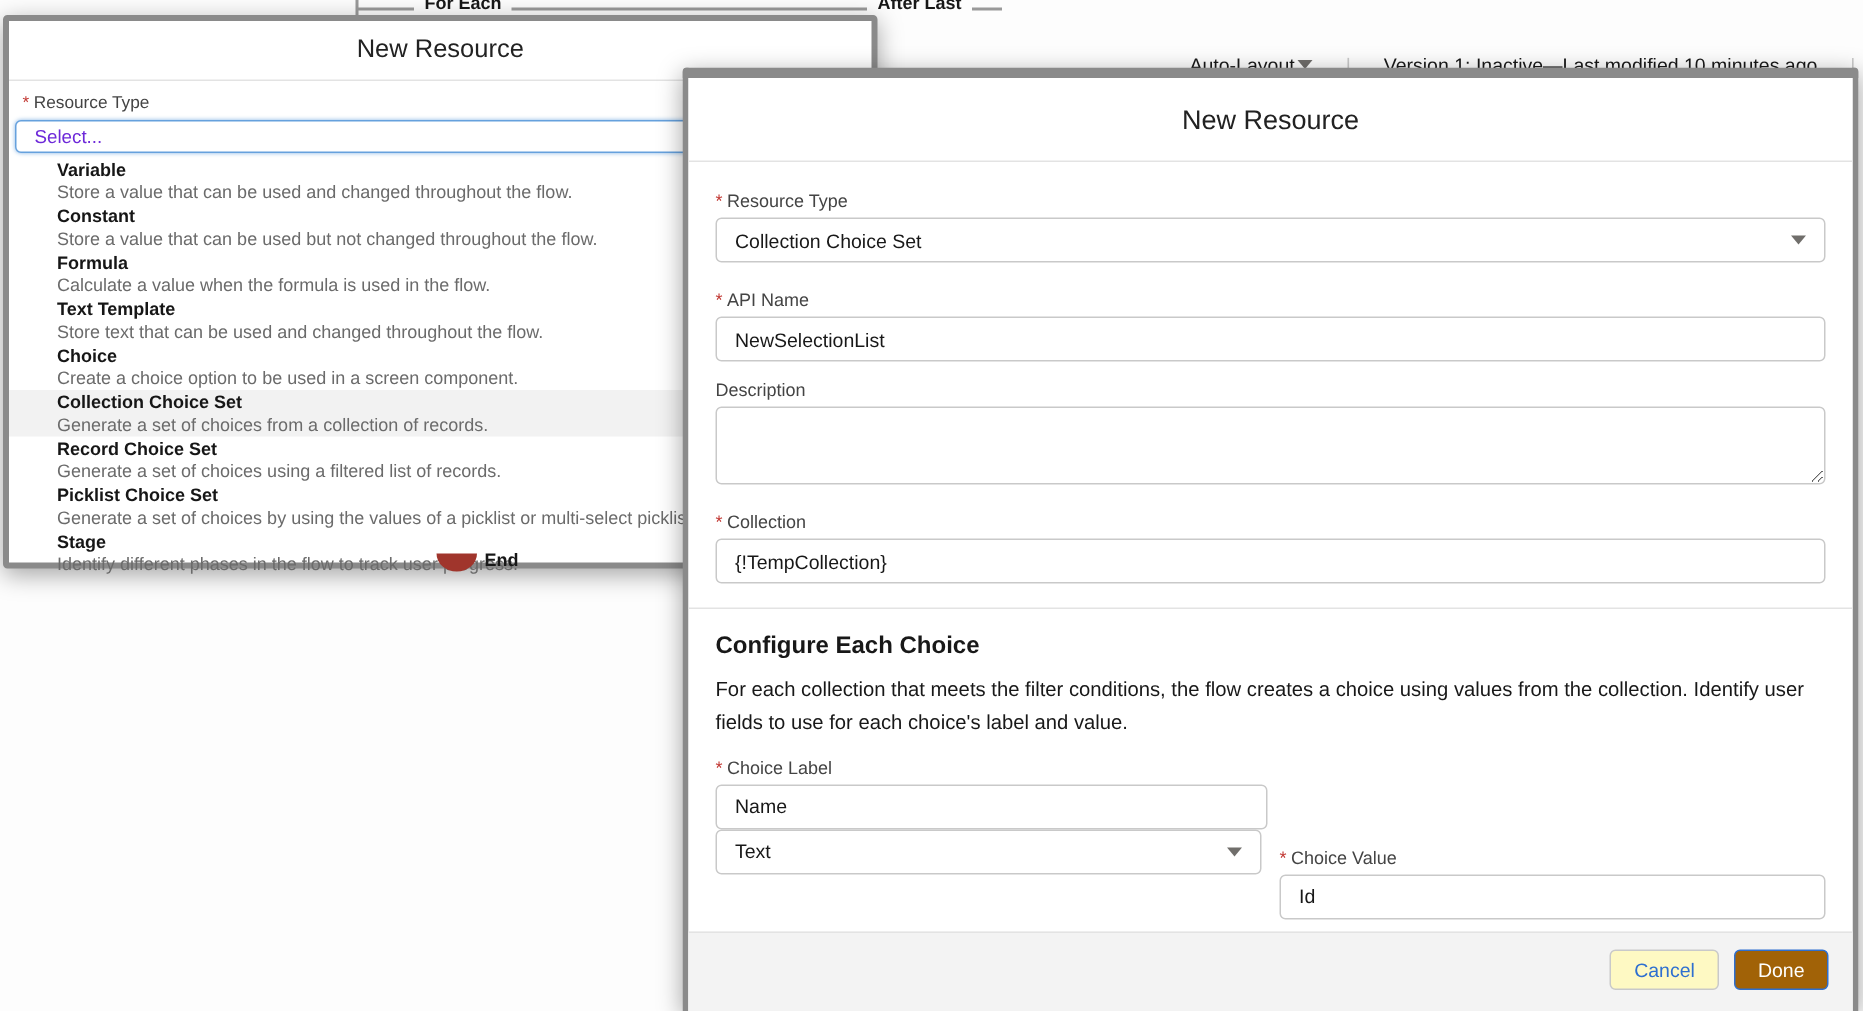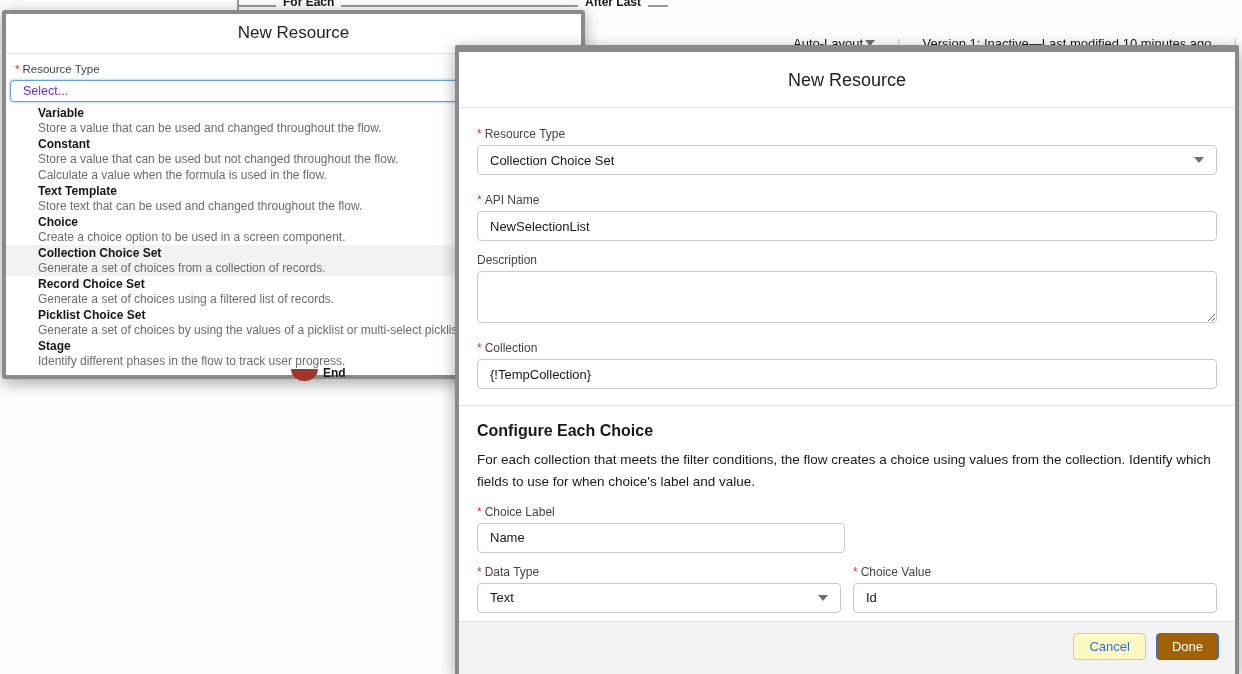--- a/index.html
+++ b/index.html
@@ -133,20 +133,21 @@
   <div class="dd-list">
     <div class="dd-item">
       <div class="dd-name">Variable</div>
       <div class="dd-desc">Store a value that can be used and changed throughout the flow.</div>
     </div>
     <div class="dd-item">
       <div class="dd-name">Constant</div>
       <div class="dd-desc">Store a value that can be used but not changed throughout the flow.</div>
     </div>
     <div class="dd-item">
+      <div class="dd-name">Formula</div>
       <div class="dd-desc">Calculate a value when the formula is used in the flow.</div>
     </div>
     <div class="dd-item">
       <div class="dd-name">Text Template</div>
       <div class="dd-desc">Store text that can be used and changed throughout the flow.</div>
     </div>
     <div class="dd-item">
       <div class="dd-name">Choice</div>
       <div class="dd-desc">Create a choice option to be used in a screen component.</div>
     </div>
@@ -195,34 +196,31 @@
     <div class="fld-label">
       <span class="req">*</span><span>Collection</span>
     </div>
     <div class="box">
       <span>{!TempCollection}</span>
     </div>
 
     <hr class="full-divider">
 
     <div class="section-heading">Configure Each Choice</div>
-    <p class="section-body">For each collection that meets the filter conditions, the flow creates a choice using values from the collection. Identify which fields to use for when choice's label and value.</p>
+    <p class="section-body">For each collection that meets the filter conditions, the flow creates a choice using values from the collection. Identify user fields to use for each choice's label and value.</p>
 
     <div class="fld-label" style="margin-top:12px;">
       <span class="req">*</span><span>Choice Label</span>
     </div>
     <div class="box half">
       <span>Name</span>
     </div>
 
     <div class="two-col">
       <div class="col">
-        <div class="fld-label" style="margin-top:12px;">
-          <span class="req">*</span><span>Data Type</span>
-        </div>
         <div class="box">
           <span>Text</span>
           <span class="chev-dn"></span>
         </div>
       </div>
       <div class="col">
         <div class="fld-label" style="margin-top:12px;">
           <span class="req">*</span><span>Choice Value</span>
         </div>
         <div class="box">

